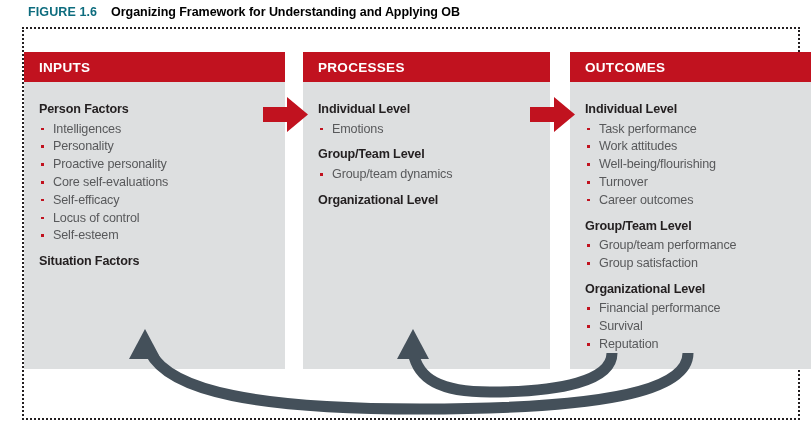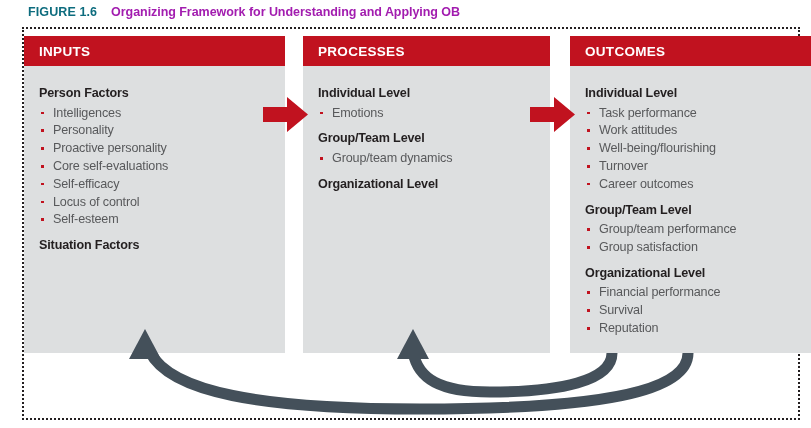--- a/index.html
+++ b/index.html
@@ -23,21 +23,21 @@
     top: 2px;
     white-space: nowrap;
   }
   #figure-caption .fig-number {
     color: #0d6c7e;
     font-weight: bold;
     font-size: 12.5px;
     letter-spacing: 0.1px;
   }
   #figure-caption .fig-title {
-    color: #a21caf;
+    color: #000000;
     font-weight: bold;
     font-size: 12.5px;
     margin-left: 14px;
     letter-spacing: -0.05px;
   }
 
   
   #figure-frame {
     position: absolute;
     left: 22px;
@@ -45,21 +45,21 @@
     width: 778px;
     height: 393px;
     border: 2px dotted #231f20;
     box-sizing: border-box;
     pointer-events: none;
   }
 
   
   .column {
     position: absolute;
-    top: 36px;
+    top: 52px;
     background: #dddfe0;
   }
   .col-inputs    { left: 24px;  width: 261px; height: 317px; }
   .col-processes { left: 303px; width: 247px; height: 317px; }
   .col-outcomes  { left: 570px; width: 259px; height: 317px; }
 
   .col-header {
     background: #c1121f;
     height: 30px;
     display: flex;

